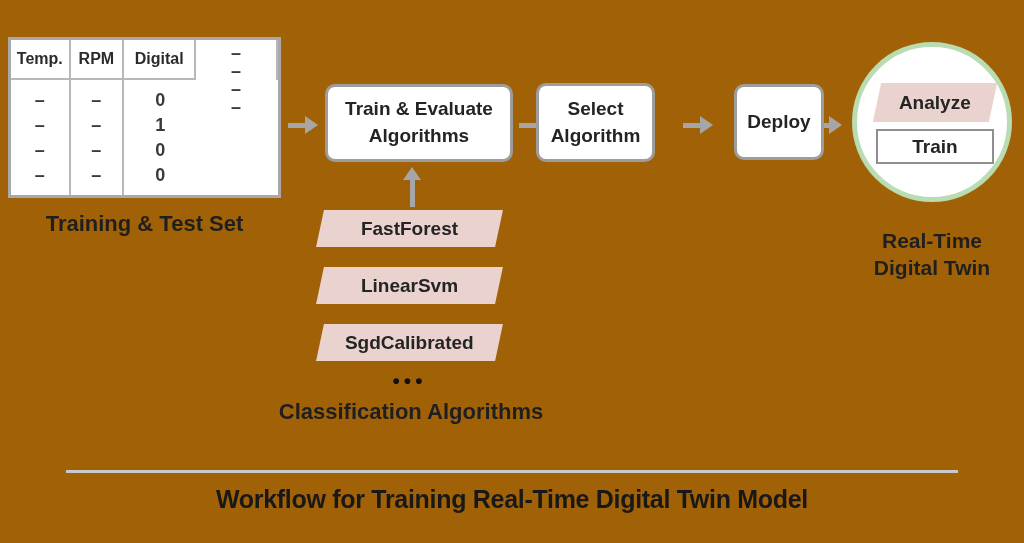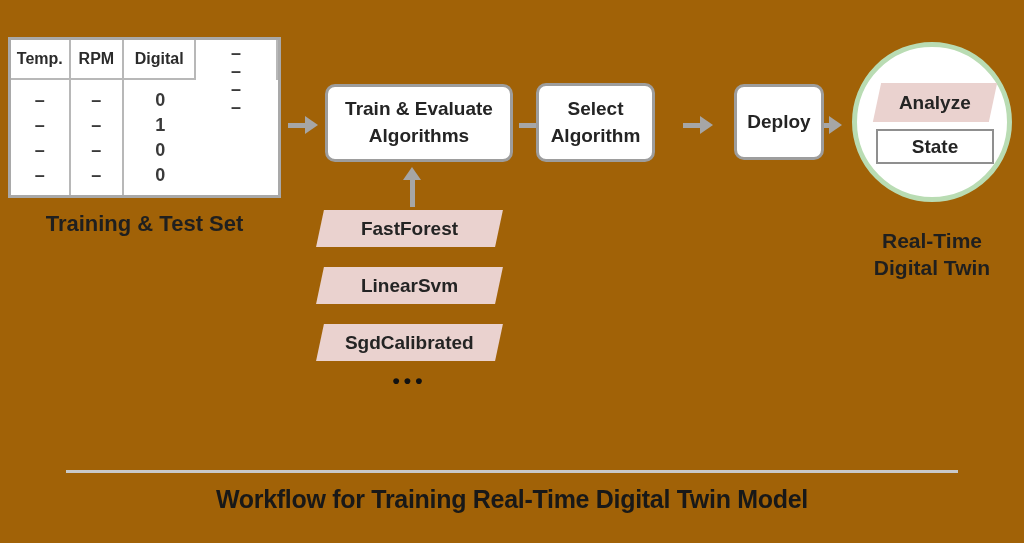--- a/index.html
+++ b/index.html
@@ -167,27 +167,28 @@
   <div class="pgram pg1">
     <span>FastForest</span>
   </div>
   <div class="pgram pg2">
     <span>LinearSvm</span>
   </div>
   <div class="pgram pg3">
     <span>SgdCalibrated</span>
   </div>
   <div class="algo-dots">•••</div>
+  <div class="algo-caption">Classification Algorithms</div>
 
   <div class="twin-circle"></div>
   <div class="twin-analyze">
     <span>Analyze</span>
   </div>
   <div class="twin-state">
-    <span>State</span>
+    <span>Train</span>
   </div>
   <div class="twin-caption">
     <div>Real-Time</div>
     <div>Digital Twin</div>
   </div>
 
   <div class="divider"></div>
   <div class="footer-title">Workflow for Training Real-Time Digital Twin Model</div>
 
 </div>

